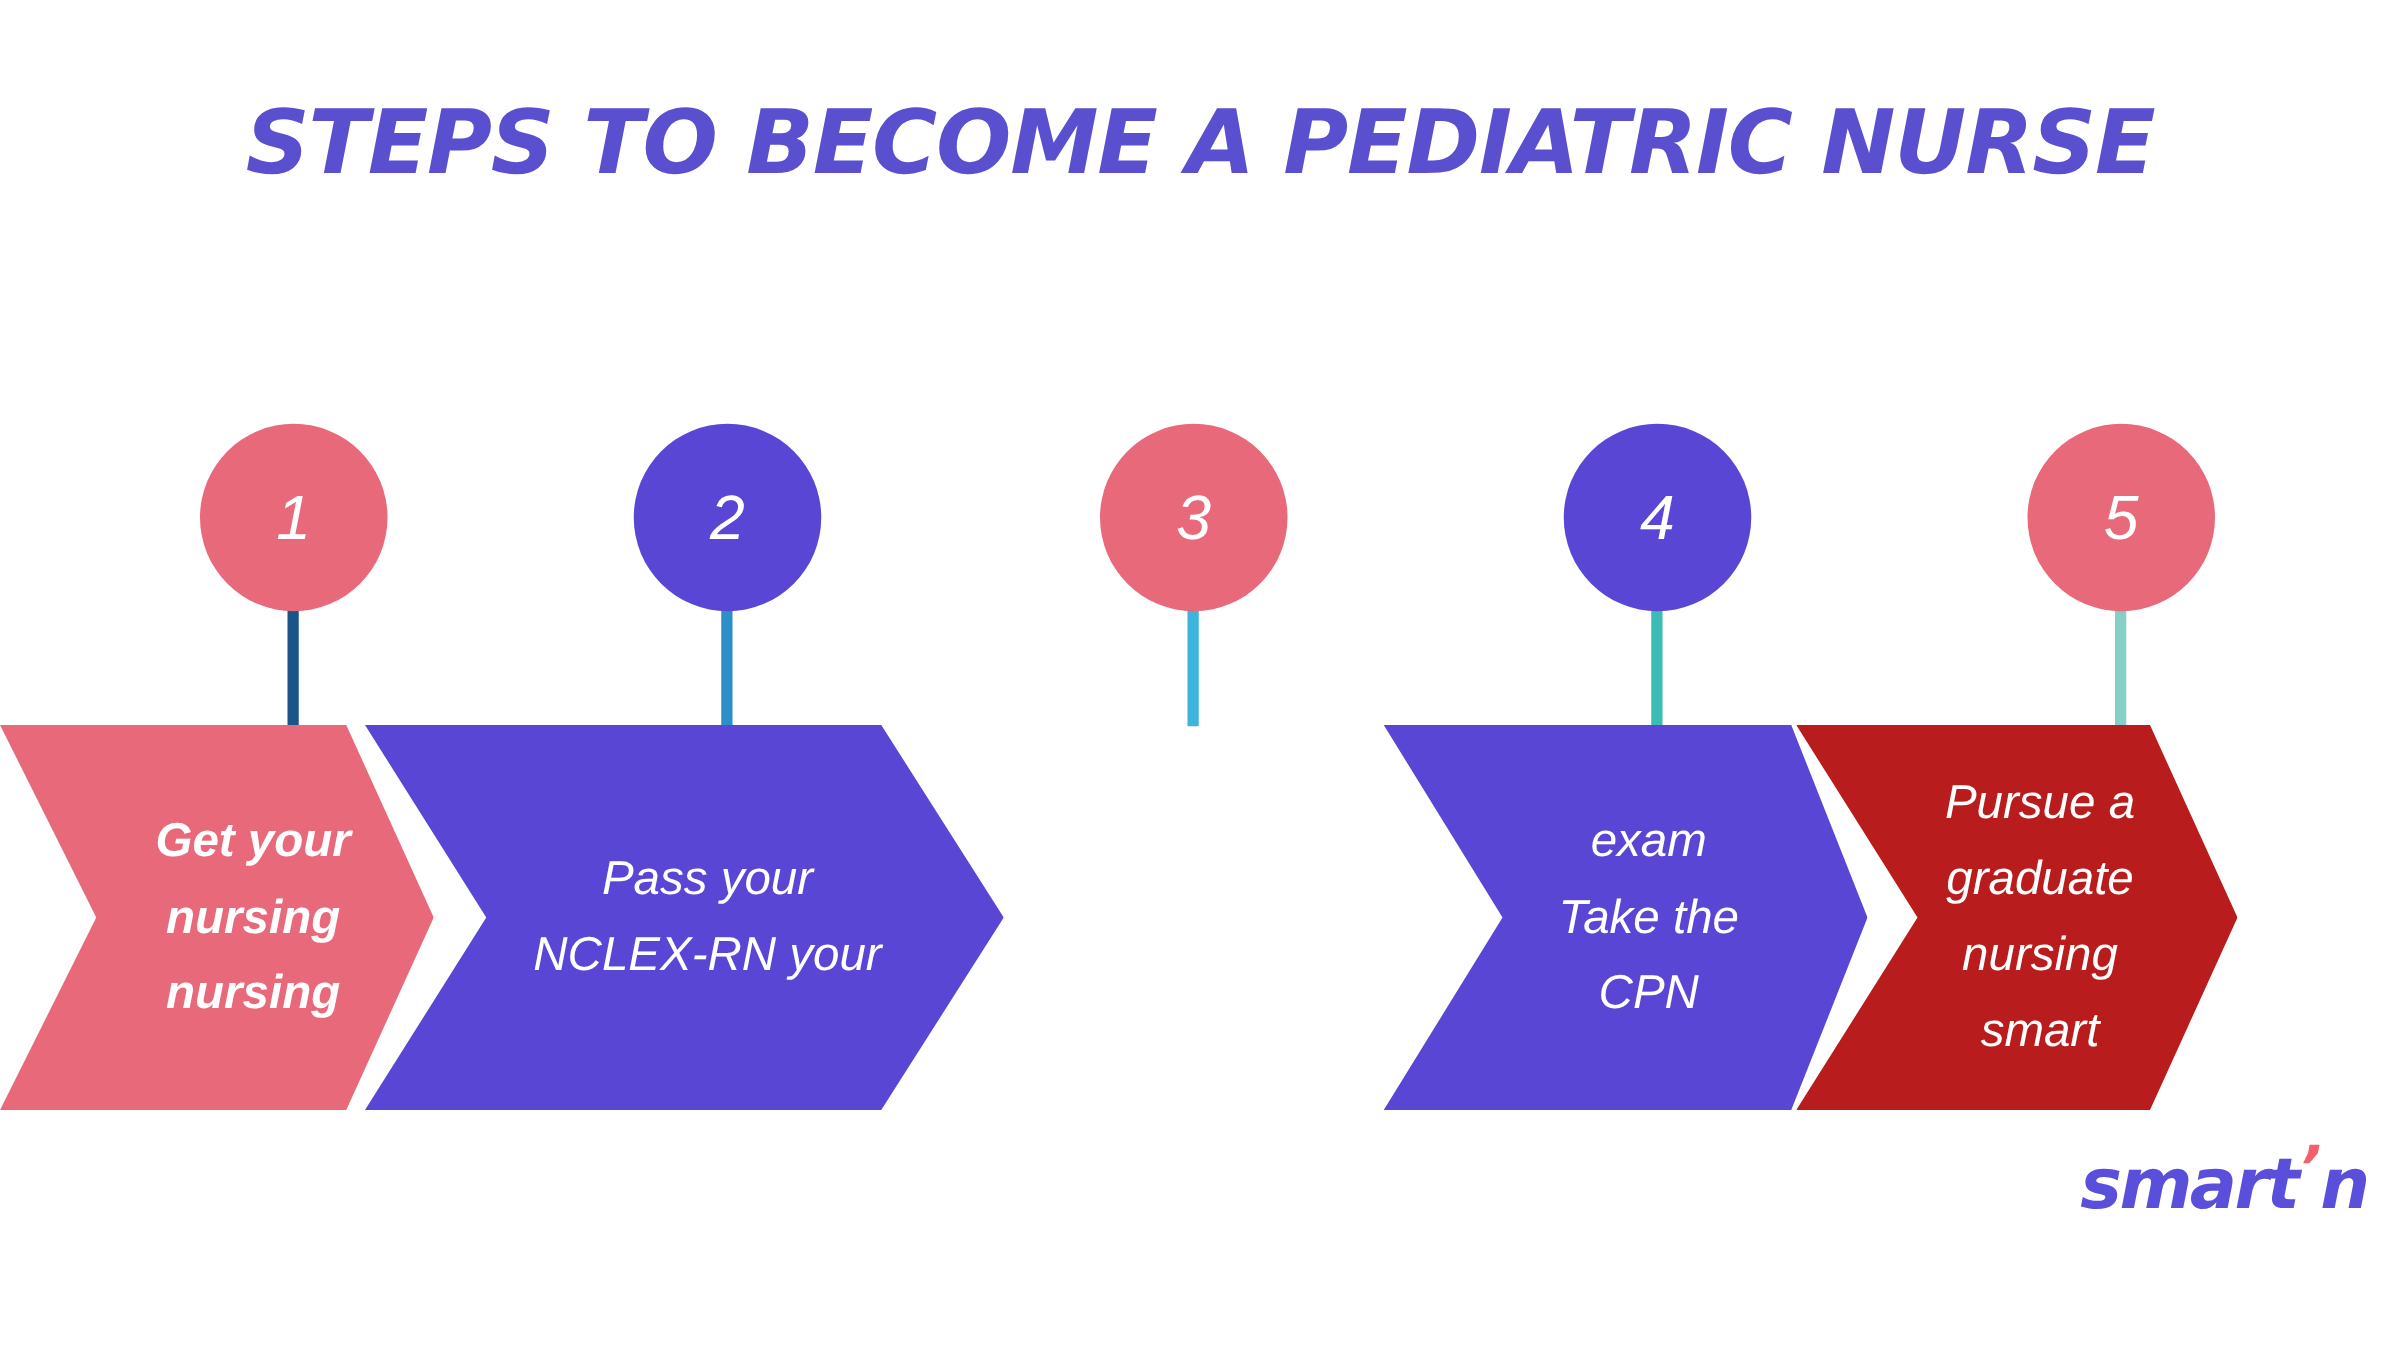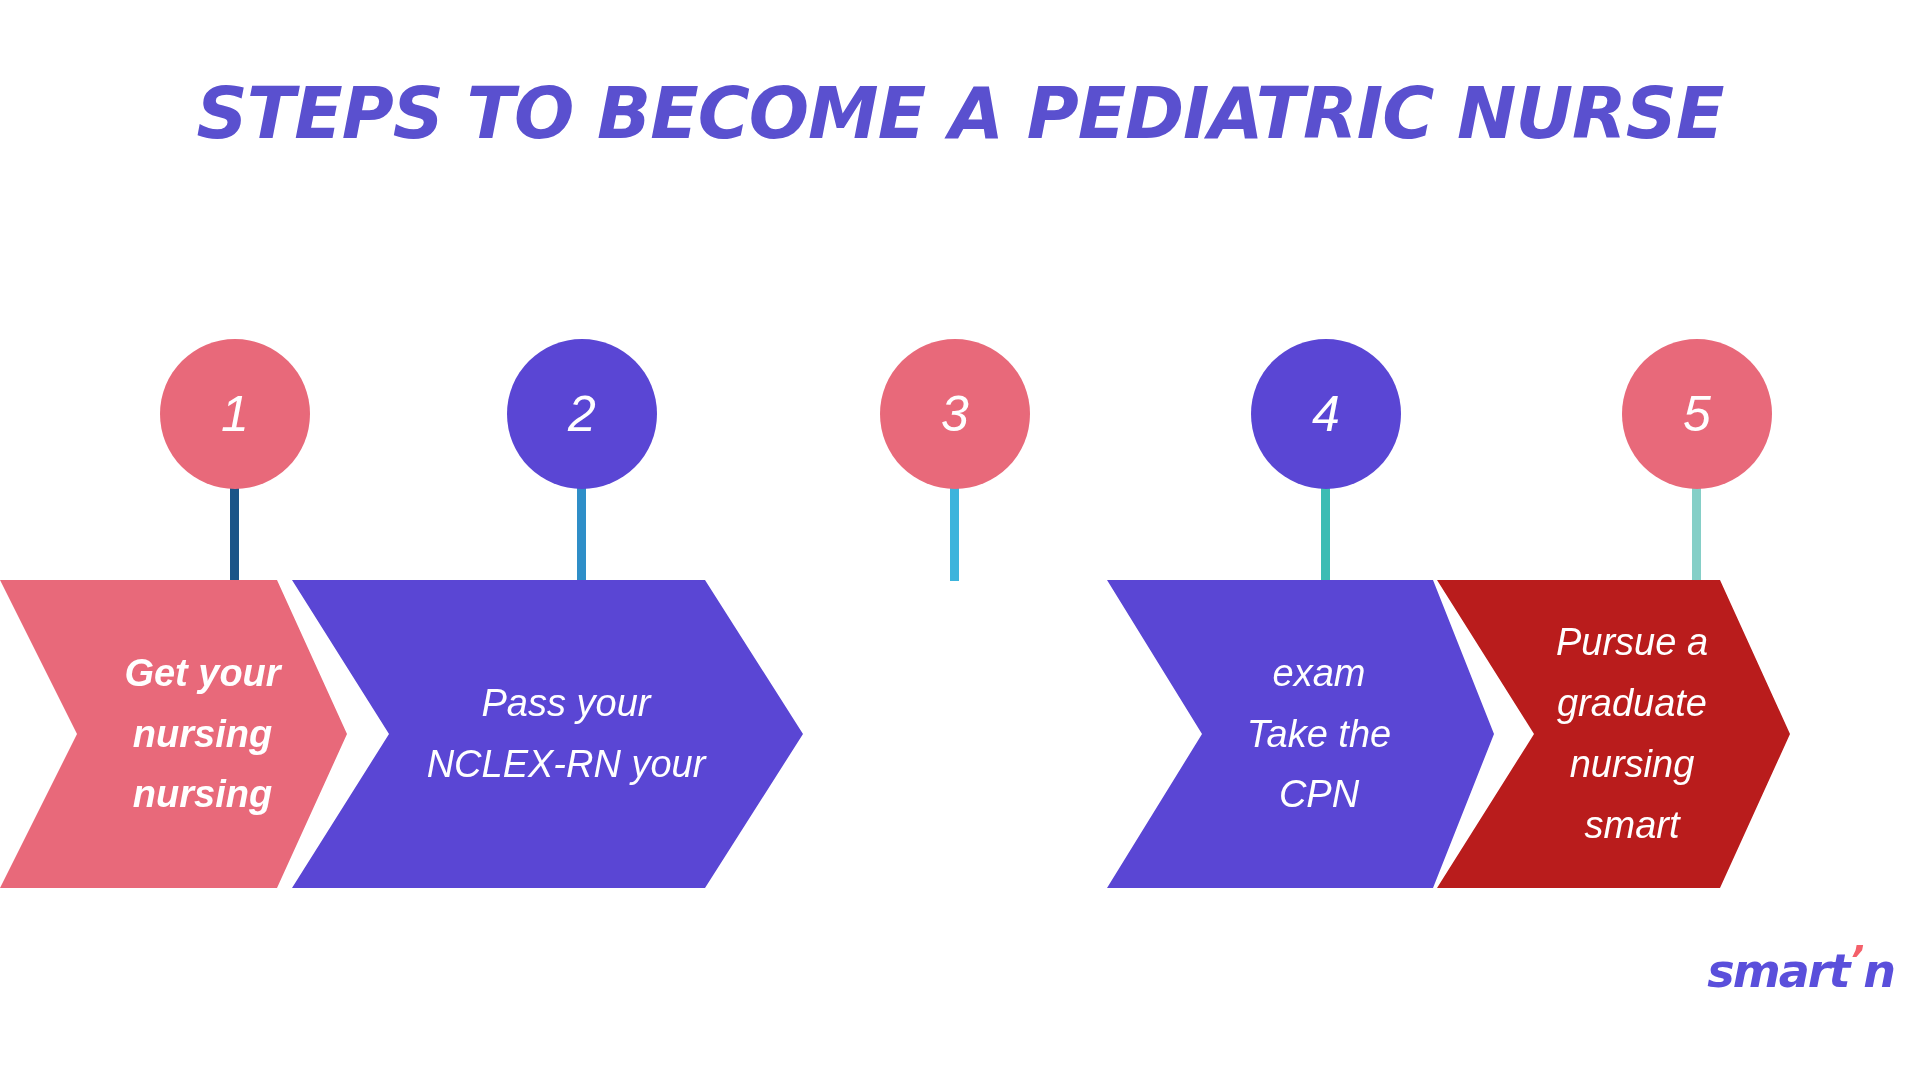--- a/index.html
+++ b/index.html
@@ -93,24 +93,24 @@
     font-size: 38px;
     font-weight: 400;
     line-height: 1.6;
   }
   .arrow-1 .arrow-label { font-weight: 700; padding-left: 116px; }
   .arrow-label .line { display: block; }
 
   
   .logo {
     position: absolute;
-    top: 948px;
+    top: 920px;
     right: 26px;
     font-family: "DejaVu Sans", "Liberation Sans", sans-serif;
-    font-size: 46px;
+    font-size: 56px;
     font-weight: bold;
     letter-spacing: -2px;
     line-height: 1;
     white-space: nowrap;
   }
   .logo-apos {
     display: inline-block;
     position: relative;
     top: -0.34em;
     font-size: 0.85em;

